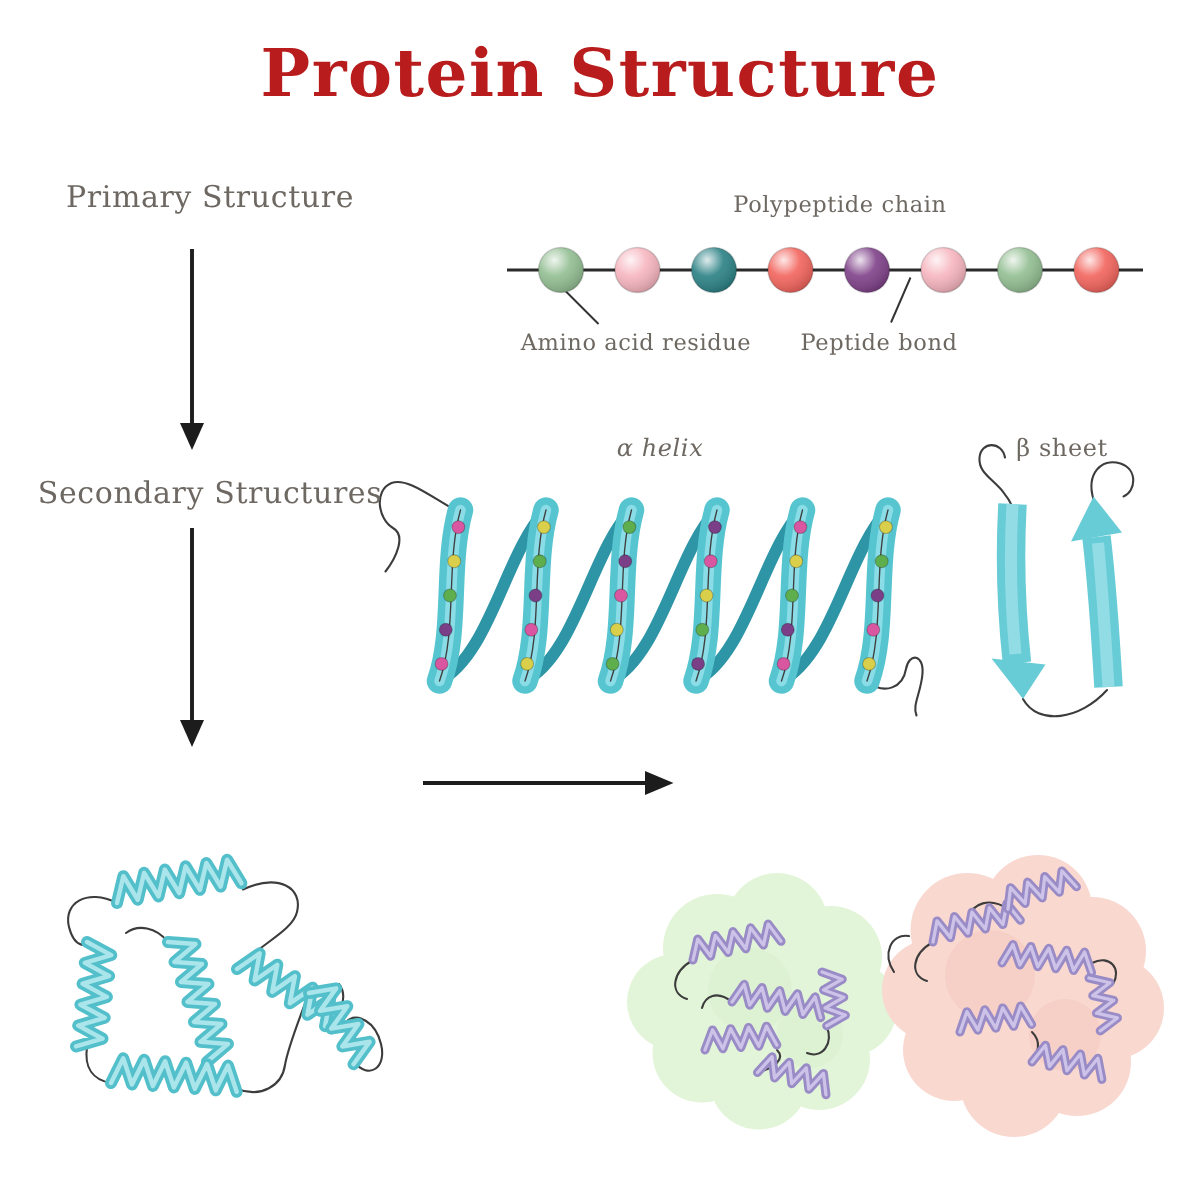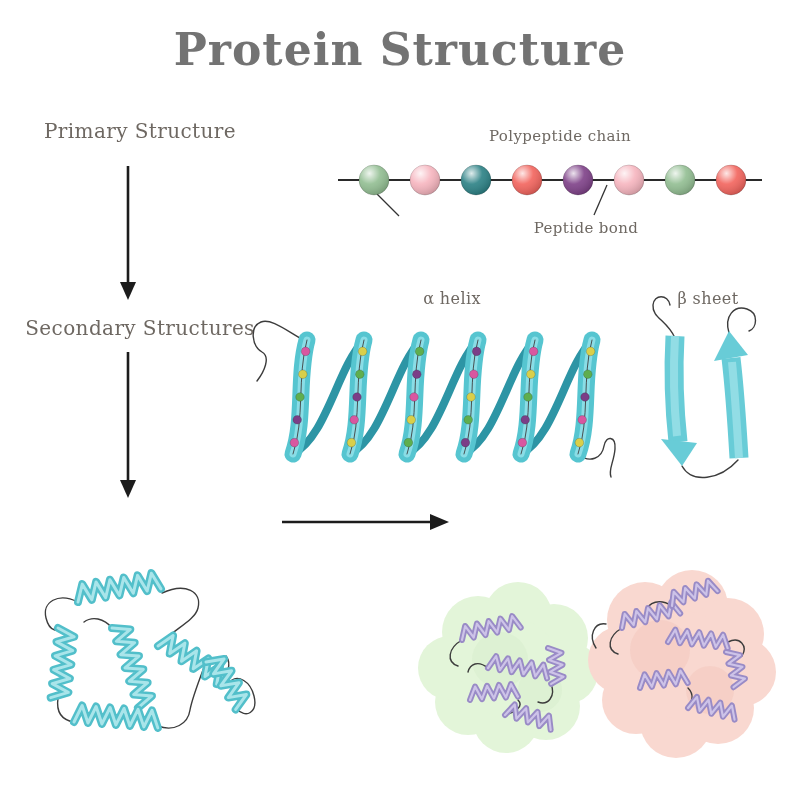--- a/index.html
+++ b/index.html
@@ -1,21 +1,21 @@
 <!DOCTYPE html>
 <html><head>
 <meta charset="utf-8">
 <style>
   * { margin:0; padding:0; box-sizing:border-box; }
   html,body { background:#ffffff; }
   body { font-family:"DejaVu Serif", serif; }
   #canvas { position:relative; width:800px; height:800px; background:#ffffff; overflow:hidden; }
   #art { position:absolute; left:0; top:0; }
   .lbl { position:absolute; color:#6e6862; text-align:center; letter-spacing:0.4px; }
-  .lbl-title { top:24px; left:0; width:800px; font-size:44px; font-weight:700; color:#737373; letter-spacing:1px; }
+  .lbl-title { top:24px; left:0; width:800px; font-size:44px; font-weight:700; color:#b91c1c; letter-spacing:1px; }
   .lbl-section { font-size:20px; }
   .lbl-sub { font-size:15px; }
   .lbl-greek { font-size:16px; }
 
   .wire { stroke:#3c3c3c; stroke-width:1.4; fill:none; stroke-linecap:round; }
   .pointer { stroke:#333333; stroke-width:1.3; fill:none; }
   .arrowline { stroke:#1c1c1c; stroke-width:2.6; fill:none; }
   .arrowhead { fill:#1c1c1c; stroke:none; }
   .chainline { stroke:#2a2a2a; stroke-width:2; fill:none; }
 
@@ -326,23 +326,24 @@
         </g>
     </g>
   </svg>
 
   <div class="lbl lbl-title">Protein Structure</div>
 
   <div class="lbl lbl-section" style="left:20px; top:119px; width:240px;">Primary Structure</div>
 
   <div class="lbl lbl-sub" style="left:460px; top:127px; width:200px;">Polypeptide chain</div>
 
+  <div class="lbl lbl-sub" style="left:324px; top:219px; width:200px;">Amino acid residue</div>
 
   <div class="lbl lbl-sub" style="left:486px; top:219px; width:200px;">Peptide bond</div>
 
   <div class="lbl lbl-section" style="left:15px; top:316px; width:250px;text-align:center;">Secondary Structures</div>
 
-  <div class="lbl lbl-greek" style="left:352px; top:289px; width:200px;">α helix</div>
+  <div class="lbl lbl-greek" style="left:340px; top:289px; width:200px;font-style:italic;">α helix</div>
 
   <div class="lbl lbl-greek" style="left:608px; top:289px; width:200px;">β sheet</div>
 
 
 </div>
 
 </body></html>

